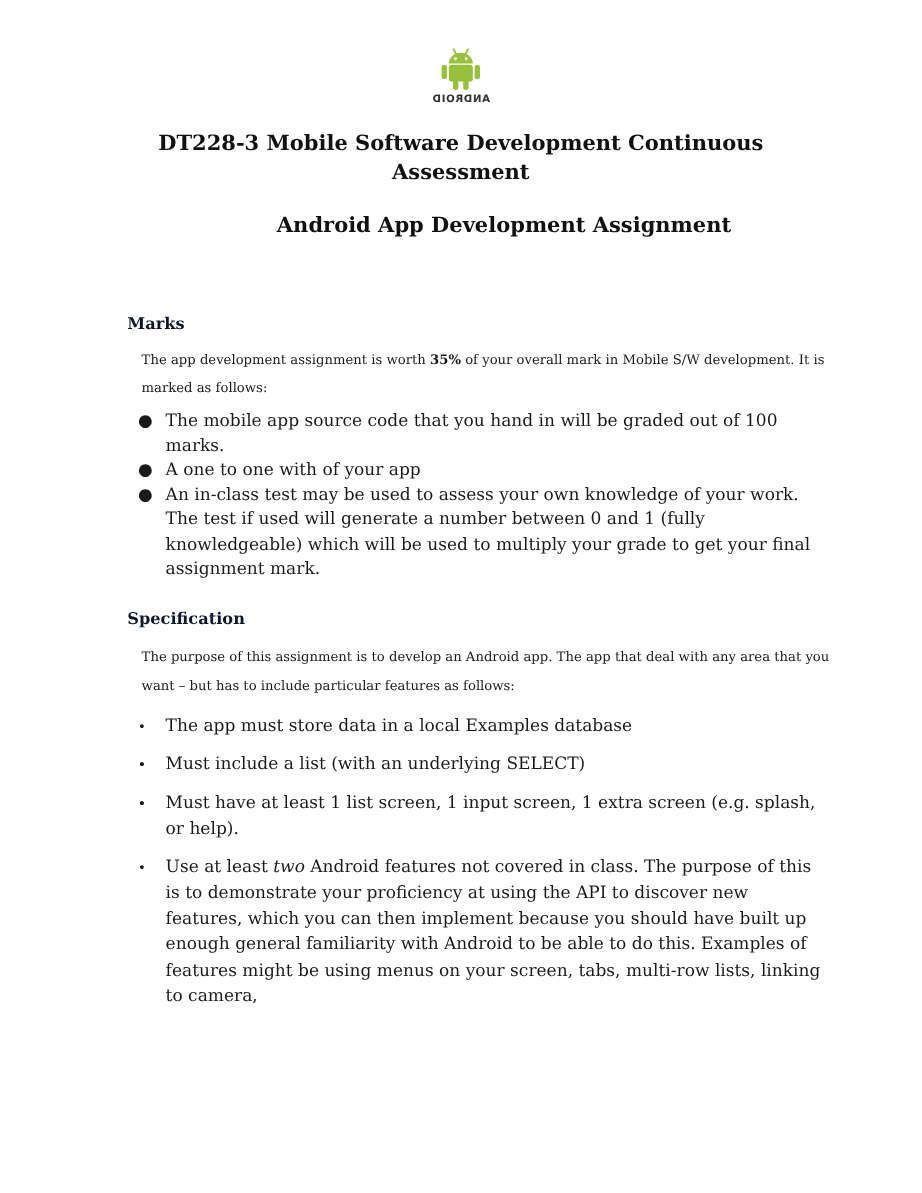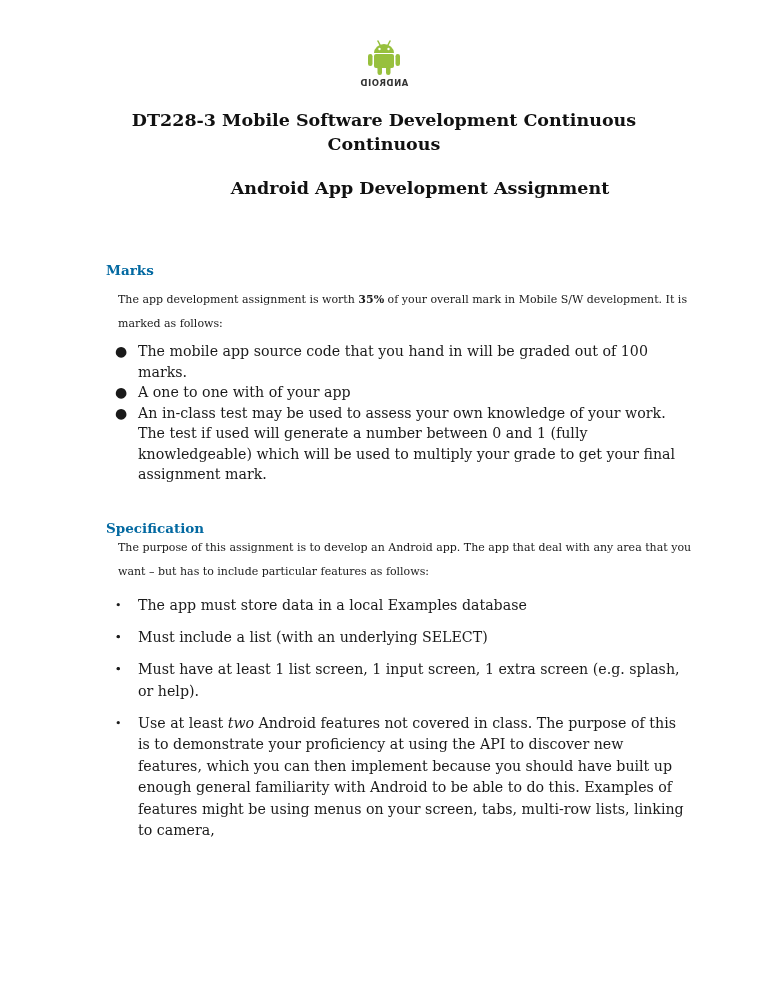--- a/index.html
+++ b/index.html
@@ -51,21 +51,21 @@
       color: #111;
     }
     .title-1 { top: 108px; }
     .title-1 .line { display: block; }
     .title-2 { top: 176px; margin-left: 36px; }
     .heading {
       position: absolute;
       left: 106px;
       font-weight: bold;
       font-size: 13.5px;
-      color: #0369a1;
+      color: #0f172a;
     }
     .para {
       position: absolute;
       left: 106px;
       width: 590px;
       font-size: 11px;
       line-height: 24px;
       margin-left: 12px;
     }
     ul.marks-list {
@@ -136,21 +136,21 @@
       <rect x="28.5" y="16" width="4.5" height="12" rx="2.2" fill="#97c03d"></rect>
 
       <rect x="10.5" y="28" width="4.5" height="9" rx="2.2" fill="#97c03d"></rect>
       <rect x="19" y="28" width="4.5" height="9" rx="2.2" fill="#97c03d"></rect>
     </svg>
     <div class="logo-text">ANDROID</div>
   </div>
 
   <div class="title title-1">
     <span class="line">DT228-3 Mobile Software Development Continuous</span>
-    <span class="line">Continuous</span>
+    <span class="line">Assessment</span>
   </div>
 
   <div class="title title-2">Android App Development Assignment</div>
 
   <div class="heading" style="top:262px;">Marks</div>
 
   <div class="para" style="top:288px;">
     <span>The app development assignment is worth </span><b>35%</b><span> of your overall mark in Mobile S/W development.   It is marked as follows:</span>
   </div>
 
@@ -162,21 +162,21 @@
     <li>
       <span class="bullet">●</span>
       <span>A one to one with of your app</span>
     </li>
     <li>
       <span class="bullet">●</span>
       <span>An in-class test may be used to assess your own knowledge of your work. The test if used will generate a number between 0 and 1 (fully knowledgeable) which will be used to multiply your grade to get your final assignment mark.</span>
     </li>
   </ul>
 
-  <div class="heading" style="top:508px;margin-top:12px;">Specification</div>
+  <div class="heading" style="top:508px;">Specification</div>
 
   <div class="para" style="top:536px;">The purpose of this assignment is to develop an Android app.  The app that deal with any area that you want – but has to include particular features as follows:</div>
 
   <ul class="spec-list">
     <li>
       <span class="bullet">•</span>
       <span>The app must store data in a local Examples database</span>
     </li>
     <li>
       <span class="bullet">•</span>

